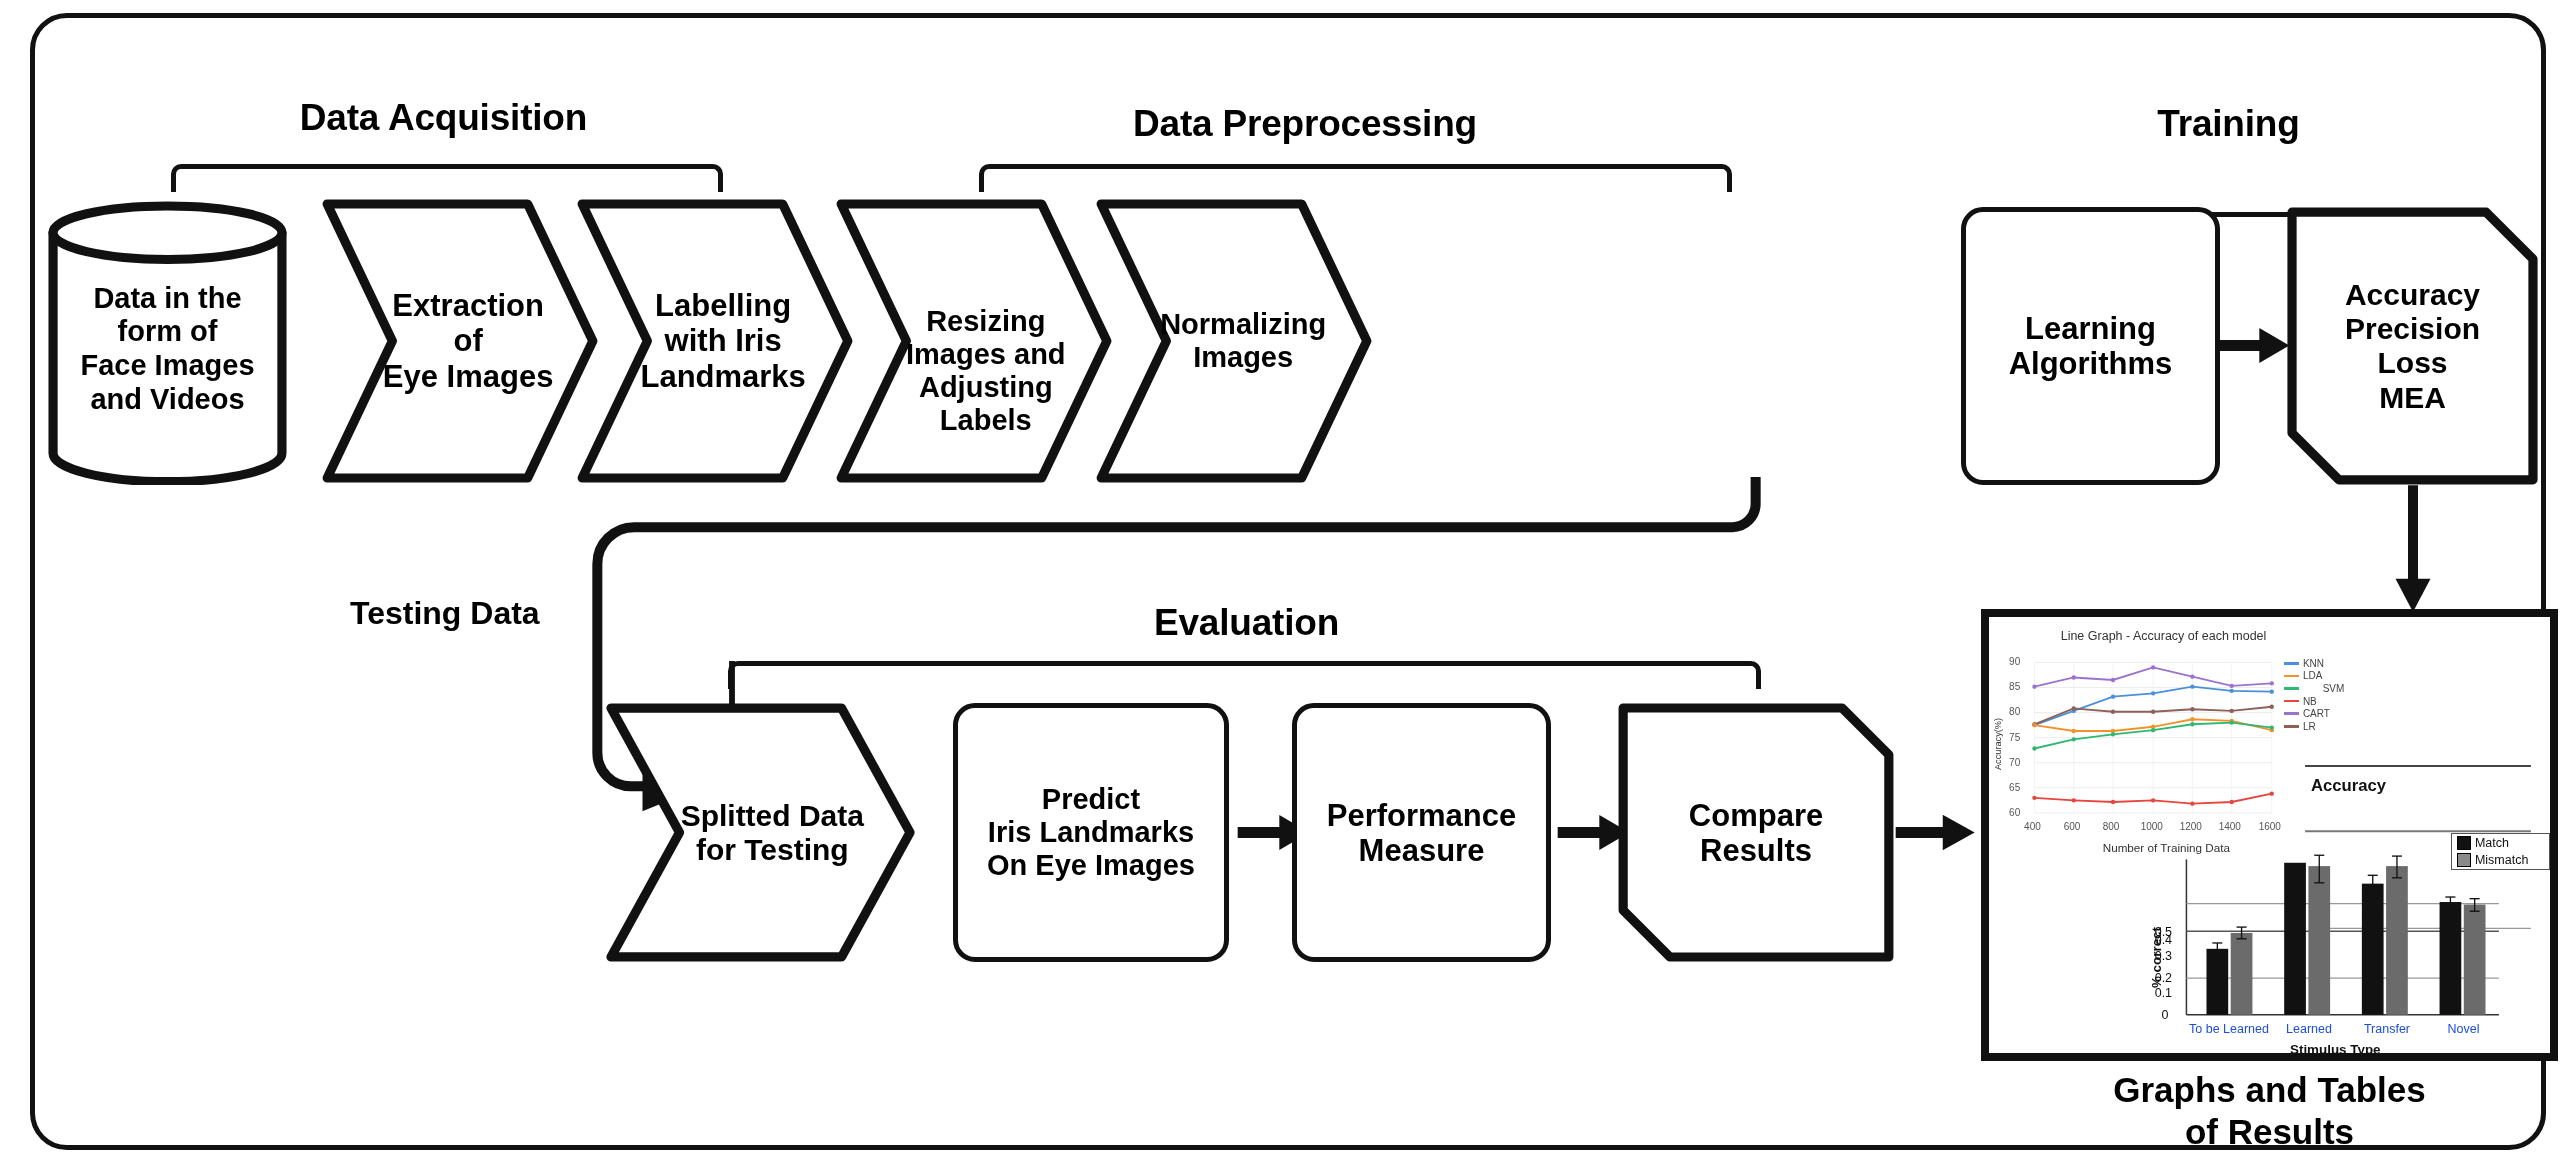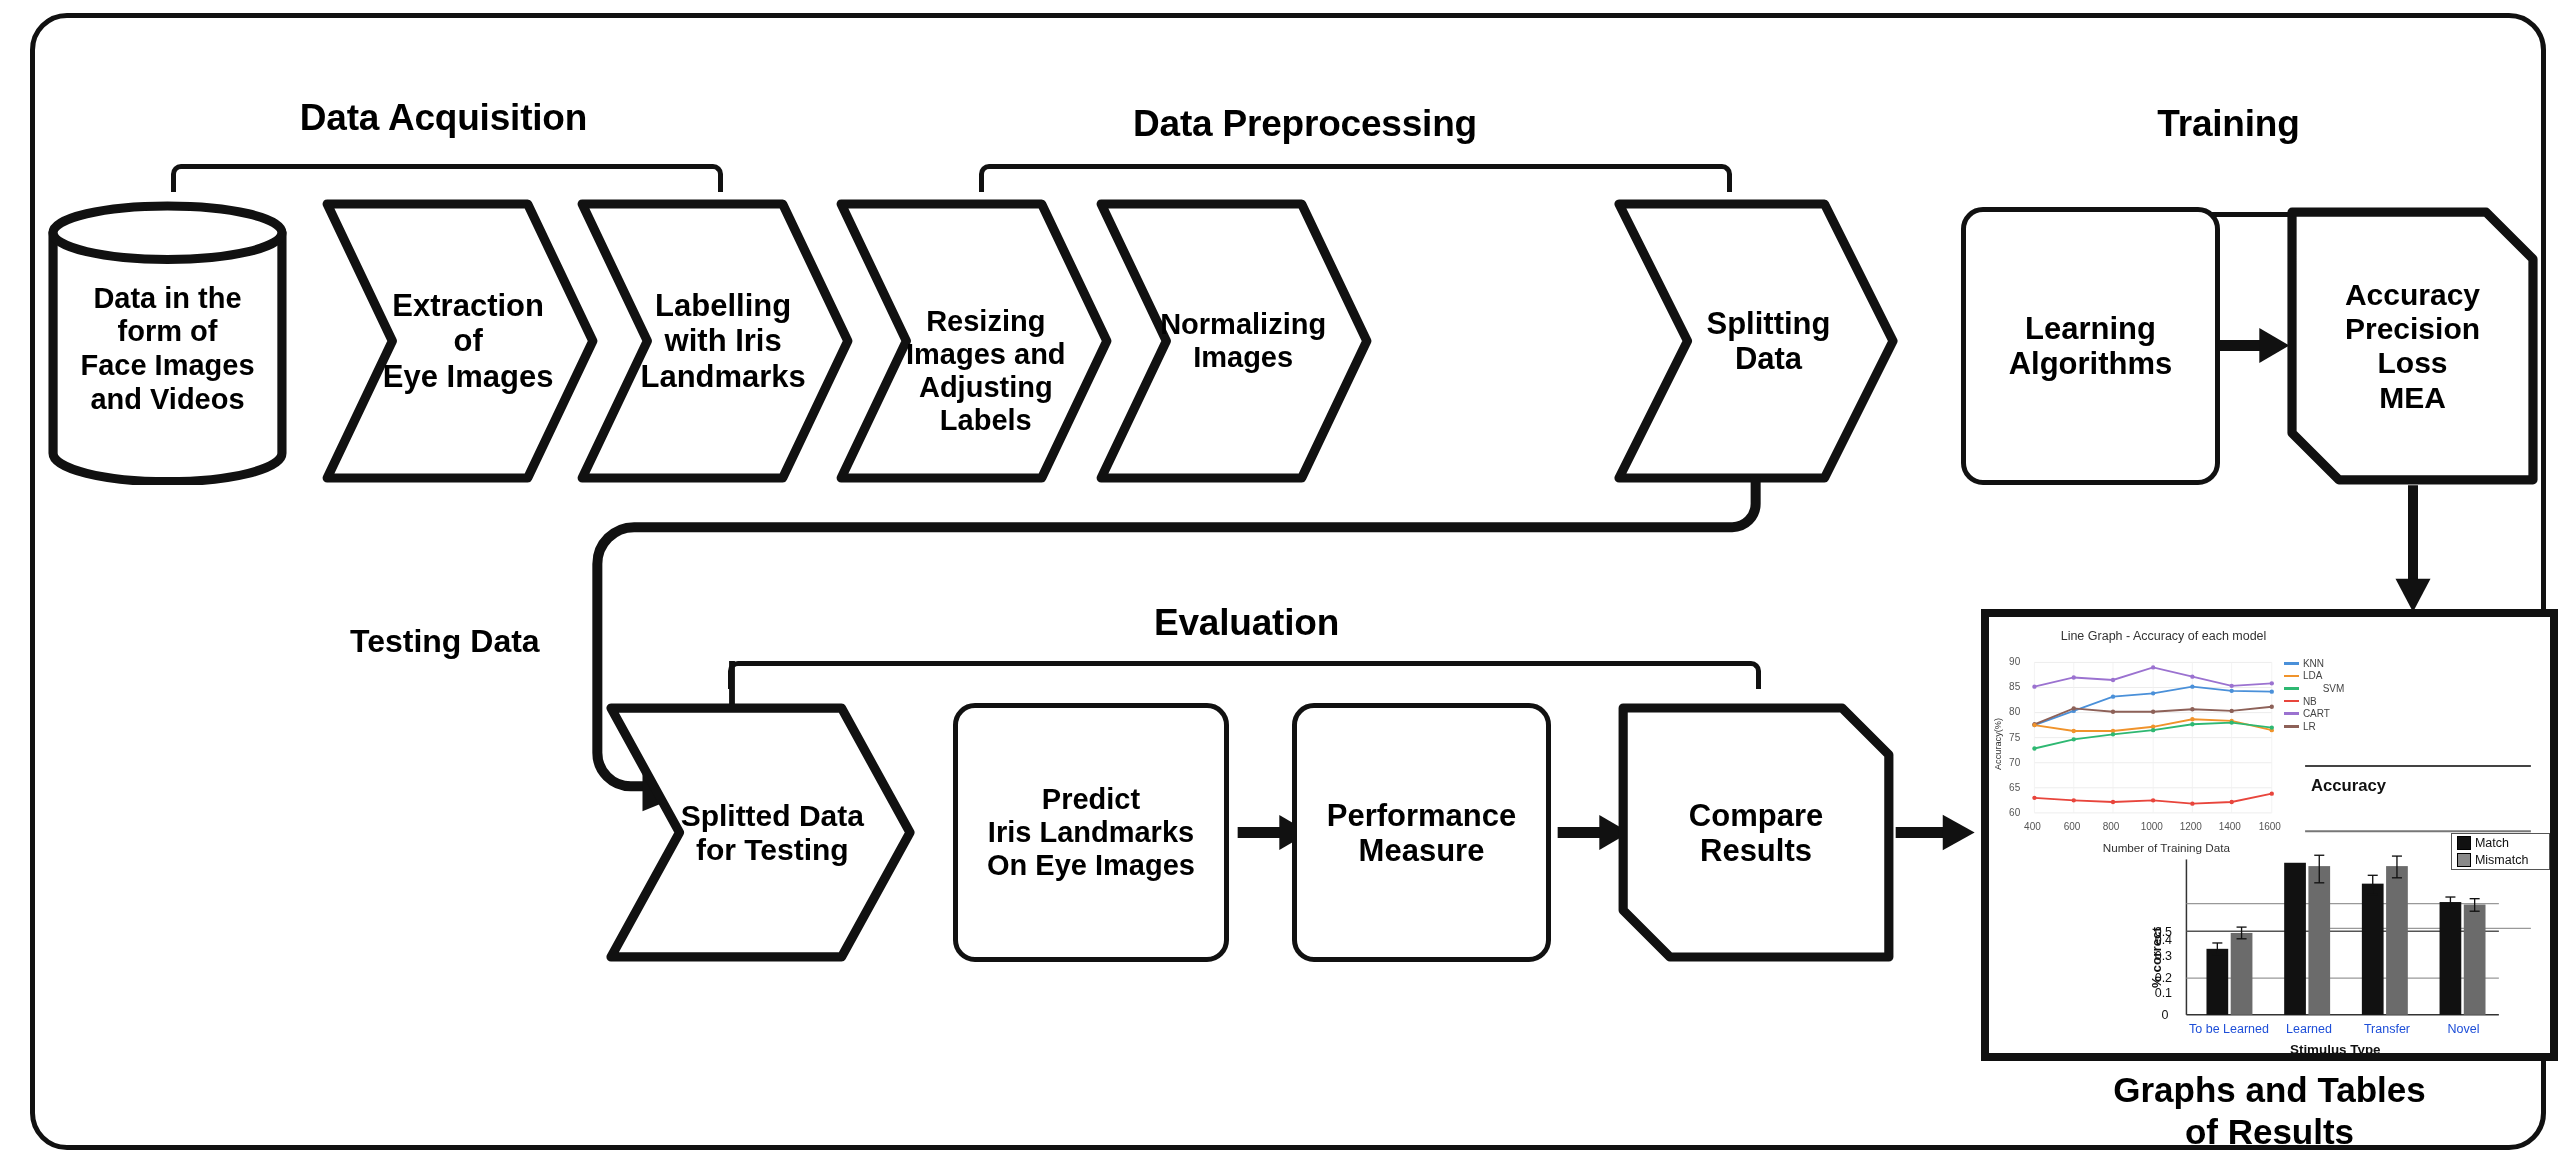--- a/index.html
+++ b/index.html
@@ -86,21 +86,20 @@
     font-size: 29px;
     line-height: 1.16;
     white-space: pre-line;
   }
 
   
   .plain-label {
     font-weight: bold;
     font-size: 32px;
     white-space: nowrap;
-    margin-top: 28px;
   }
   .caption {
     font-weight: bold;
     font-size: 35px;
     text-align: center;
     line-height: 1.2;
     white-space: pre-line;
   }
 
   
@@ -222,27 +221,20 @@
 
   <div class="svgshape" style="left:1096px; top:199px; width:276px; height:284px;">
     <svg width="276" height="284" viewBox="0 0 330 340">
       <path d="M6,6 L246,6 L324,170 L246,334 L6,334 L84,170 Z" fill="#ffffff" stroke="#111111" stroke-width="11" stroke-linejoin="round"></path>
     </svg>
     <div class="shape-text" style="left:30px; right:11.7px; font-size:29px;">Normalizing
 Images</div>
   </div>
 
 
-  <div class="svgshape" style="left:1614px; top:199px; width:284px; height:284px;">
-    <svg width="284" height="284" viewBox="0 0 340 340">
-      <path d="M6,6 L252,6 L334,170 L252,334 L6,334 L88,170 Z" fill="#ffffff" stroke="#111111" stroke-width="11" stroke-linejoin="round"></path>
-    </svg>
-    <div class="shape-text" style="left:50px; right:25px;">Splitting
-Data</div>
-  </div>
 
   <div class="abs rbox" style="left:1961px; top:207px; width:259px; height:278px;">
     <div class="shape-text">Learning
 Algorithms</div>
   </div>
 
   <div class="svgshape" style="left:2216px; top:316px; width:75px; height:59px;">
     <svg width="75" height="59" viewBox="0 0 90 70">
       <line x1="2" y1="35" x2="58" y2="35" stroke="#111" stroke-width="13"></line>
       <polygon points="52,14 88,35 52,56" fill="#111"></polygon>

